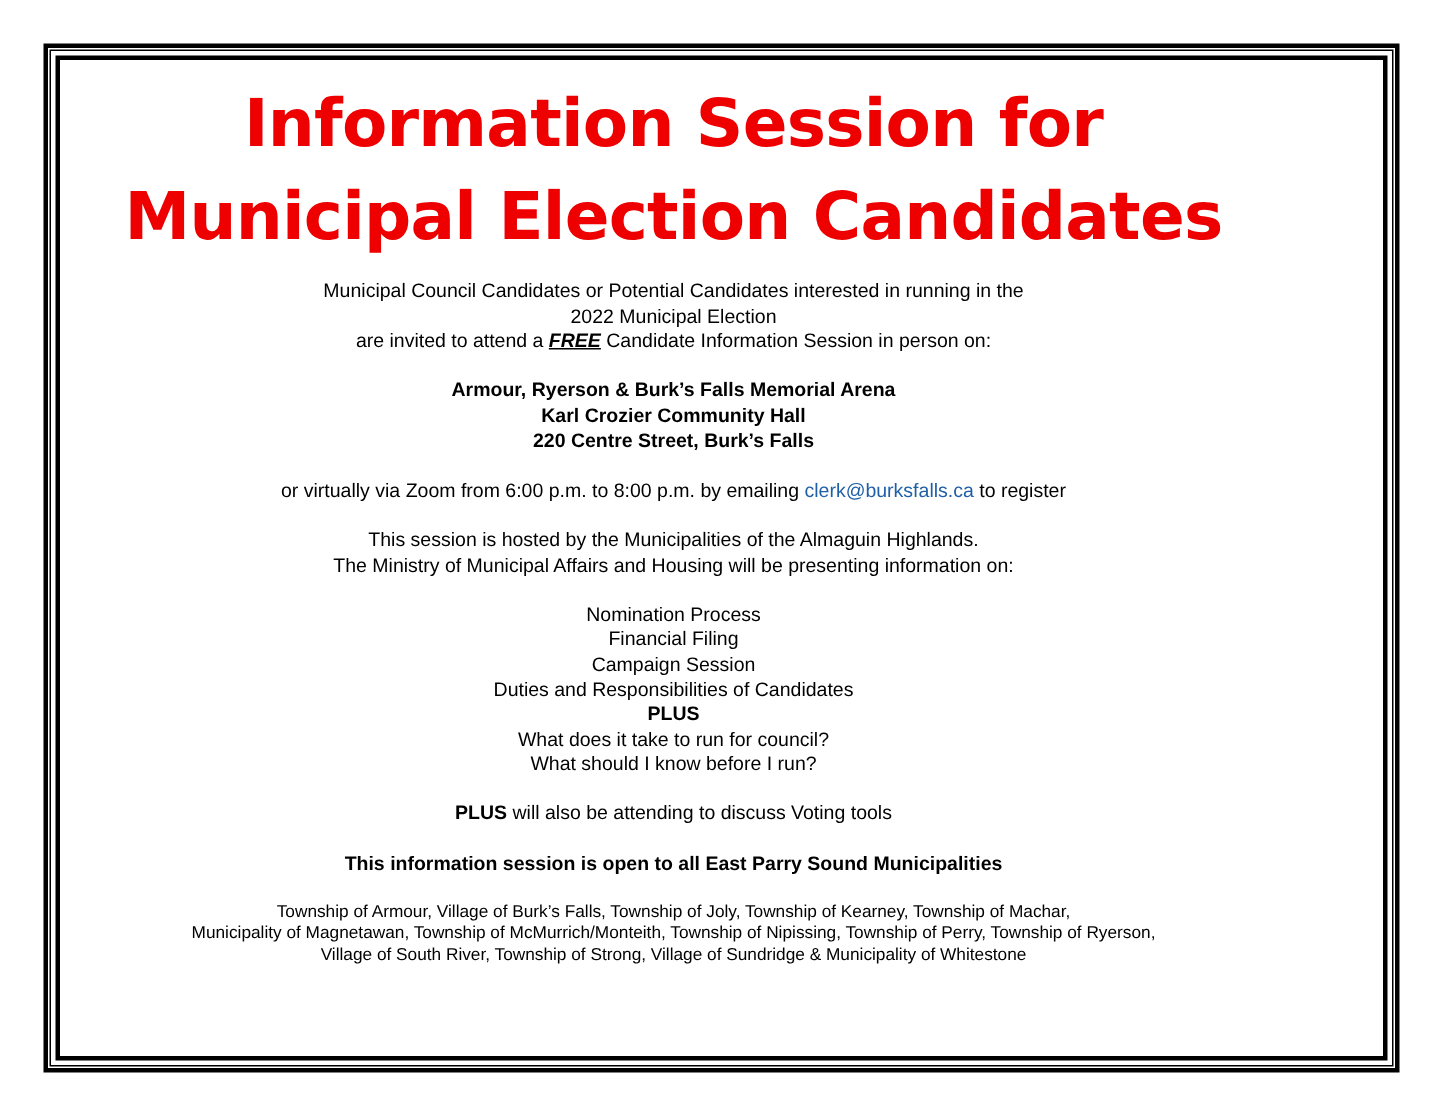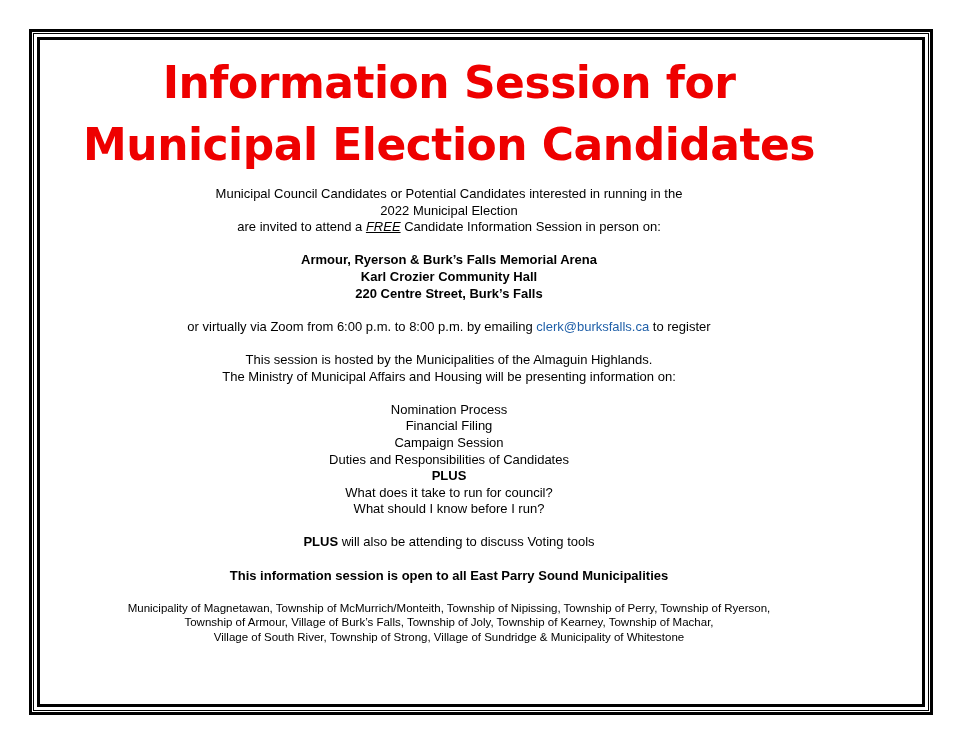--- a/index.html
+++ b/index.html
@@ -4,21 +4,21 @@
 <style>
   html, body { margin: 0; padding: 0; background: #ffffff; }
   body { width: 960px; height: 742px; position: relative; overflow: hidden; font-family: "Liberation Sans", sans-serif; color: #000; }
   .frame-outer { position: absolute; left: 29px; top: 29px; width: 904px; height: 686px; box-sizing: border-box; border: 3px solid #000; }
   .frame-mid { position: absolute; left: 33px; top: 33px; width: 896px; height: 678px; box-sizing: border-box; border: 1px solid #000; }
   .frame-inner { position: absolute; left: 37px; top: 37px; width: 888px; height: 670px; box-sizing: border-box; border: 3px solid #000; }
   .content { position: absolute; left: 40px; top: 40px; width: 818px; text-align: center; }
   .title { color: #ee0000; font-family: "DejaVu Sans", sans-serif; font-weight: bold; font-size: 44px; line-height: 62px; margin-top: 12px; letter-spacing: -0.5px; }
   .p { font-size: 13px; line-height: 16.6px; margin: 0; }
   .b { font-weight: bold; }
-  .free { font-weight: normal; font-style: italic; text-decoration: underline; }
+  .free { font-weight: bold; font-style: italic; text-decoration: underline; }
   .link { color: #1f5fa8; }
   .gap { height: 16.6px; }
   .small { font-size: 11.5px; line-height: 14.5px; }
 </style>
 </head>
 <body>
 
 <div class="frame-outer"></div>
 <div class="frame-mid"></div>
 <div class="frame-inner"></div>
@@ -63,16 +63,16 @@
   <div class="gap"></div>
 
   <p class="p"><span class="b">PLUS</span><span> will also be attending to discuss Voting tools</span></p>
 
   <div class="gap"></div>
 
   <p class="p b">This information session is open to all East Parry Sound Municipalities</p>
 
   <div class="gap"></div>
 
+  <p class="p small">Township of Armour, Village of Burk’s Falls, Township of Joly, Township of Kearney, Township of Machar,</p>
   <p class="p small">Municipality of Magnetawan, Township of McMurrich/Monteith, Township of Nipissing, Township of Perry, Township of Ryerson,</p>
-  <p class="p small">Township of Armour, Village of Burk’s Falls, Township of Joly, Township of Kearney, Township of Machar,</p>
   <p class="p small">Village of South River, Township of Strong, Village of Sundridge &amp; Municipality of Whitestone</p>
 </div>
 
 </body></html>

